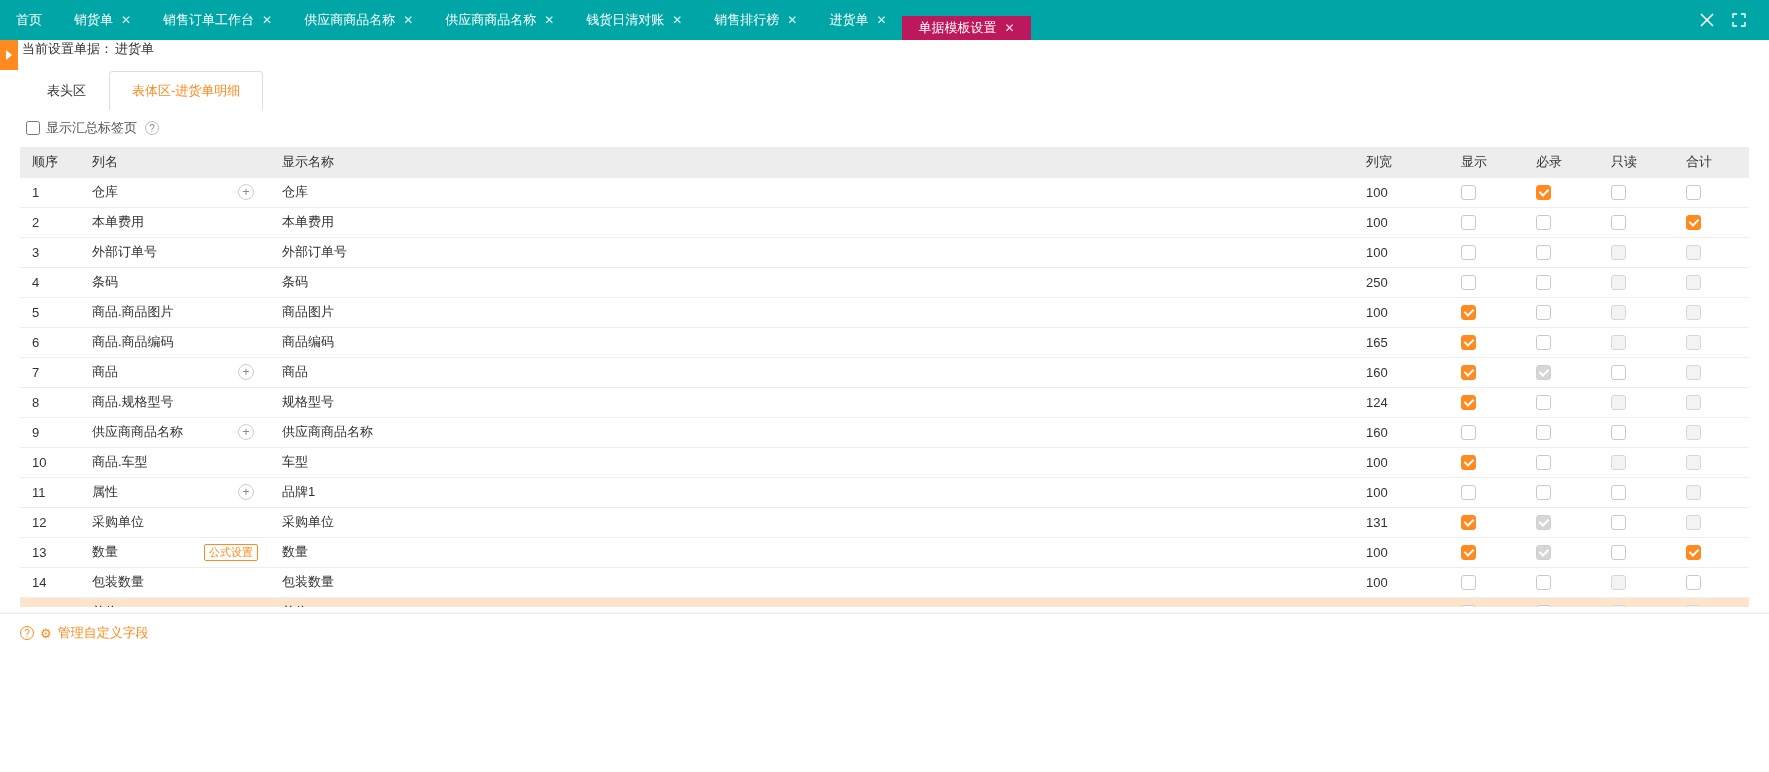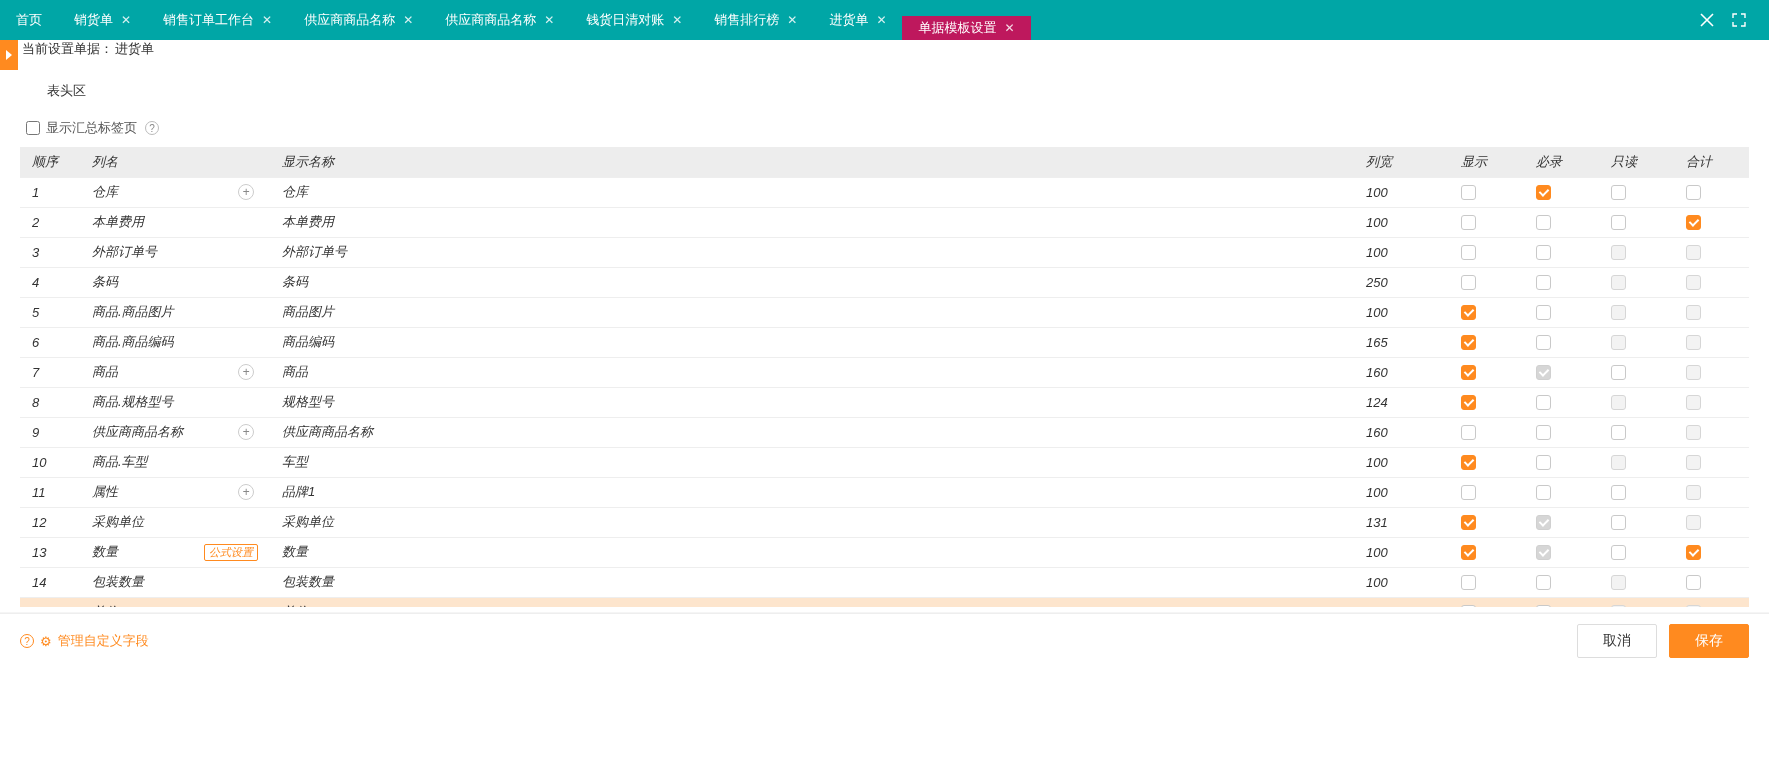--- a/index.html
+++ b/index.html
@@ -43,21 +43,21 @@
   }
   .subtabs .stab.active { color:#ff8a1f; border-color:#ddd; background:#fff; }
   .content { padding: 8px 20px 0 20px; }
   .filterline { display:flex; align-items:center; gap:6px; padding: 2px 6px 10px 6px; font-size:13px; color:#555;}
   .filterline .cb { width:14px; height:14px; }
   .filterline .help {
     width:14px; height:14px; border:1px solid #bbb; border-radius:50%; display:inline-flex;
     align-items:center; justify-content:center; font-size:10px; color:#888; margin-left:2px;
   }
   
-  .grid { width:100%; border-collapse:collapse;font-style:italic; }
+  .grid { width:100%; border-collapse:collapse; }
   .grid th, .grid td { border-bottom:1px solid #eee; text-align:left; font-weight:normal; }
   .grid thead th { background:#ededed; height:30px; padding:0 12px; font-size:13px; color:#333; }
   .grid tbody td { height:30px; padding:0 12px; font-size:13px; color:#333; }
   .grid tbody tr.selected { background:#fde5cd; }
   .col-seq { width:60px; text-align:center; }
   .col-name { width:190px; }
   .col-disp { }
   .col-width { width:95px; }
   .col-chk { width:75px; text-align:center; }
   .plus {
@@ -159,20 +159,21 @@
     <svg viewBox="0 0 10 10">
         <path d="M2 0 L8 5 L2 10 Z"></path>
       </svg>
   </span>
   <span>当前设置单据：</span>
   <span style="margin-left:2px;">进货单</span>
 </div>
 
 <div class="subtabs" id="subtabs-host">
     <div class="stab">表头区</div>
+    <div class="stab active">表体区-进货单明细</div>
   </div>
 
 <div class="content">
   <div class="filterline">
     <input type="checkbox" class="cb" style="">
     <span>显示汇总标签页</span>
     <span class="help">?</span>
   </div>
 
   <div class="scrollregion">
@@ -409,21 +410,13 @@
   </table>
   </div>
 </div>
 
 <div class="footer">
   <div class="left">
     <span class="help2">?</span>
     <span style="color:#ff8a1f;">⚙</span>
     <span>管理自定义字段</span>
   </div>
-  <div class="right">
-    <div class="btn">
-      <span>取消</span>
-    </div>
-    <div class="btn primary">
-      <span>保存</span>
-    </div>
-  </div>
 </div>
 
 </body></html>

